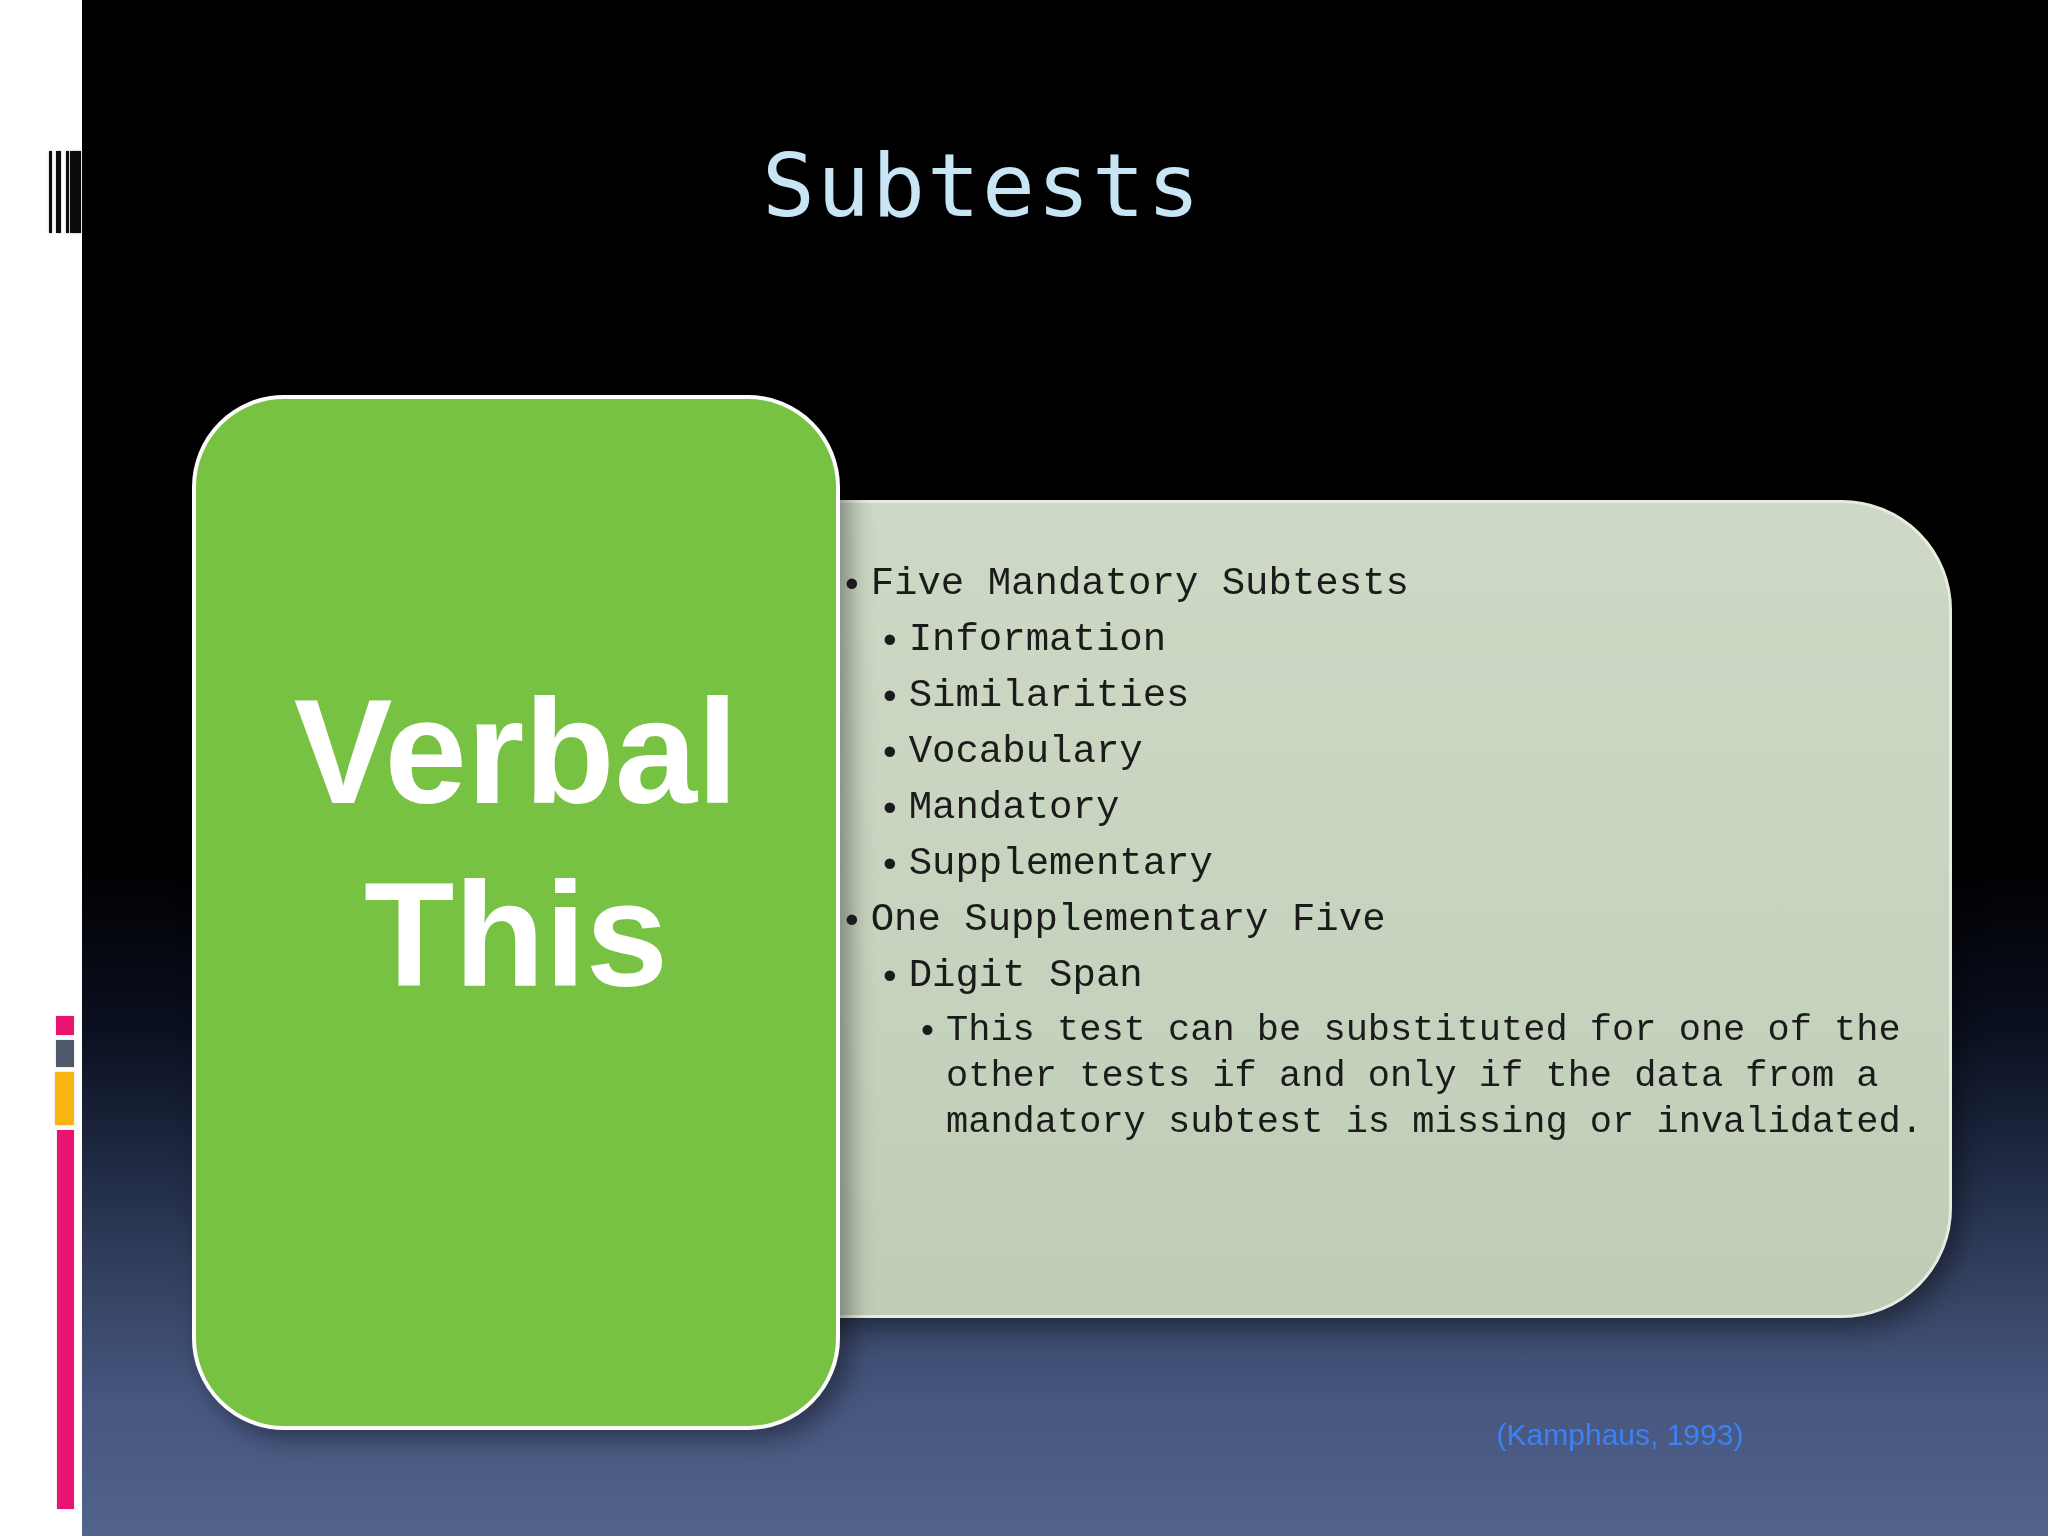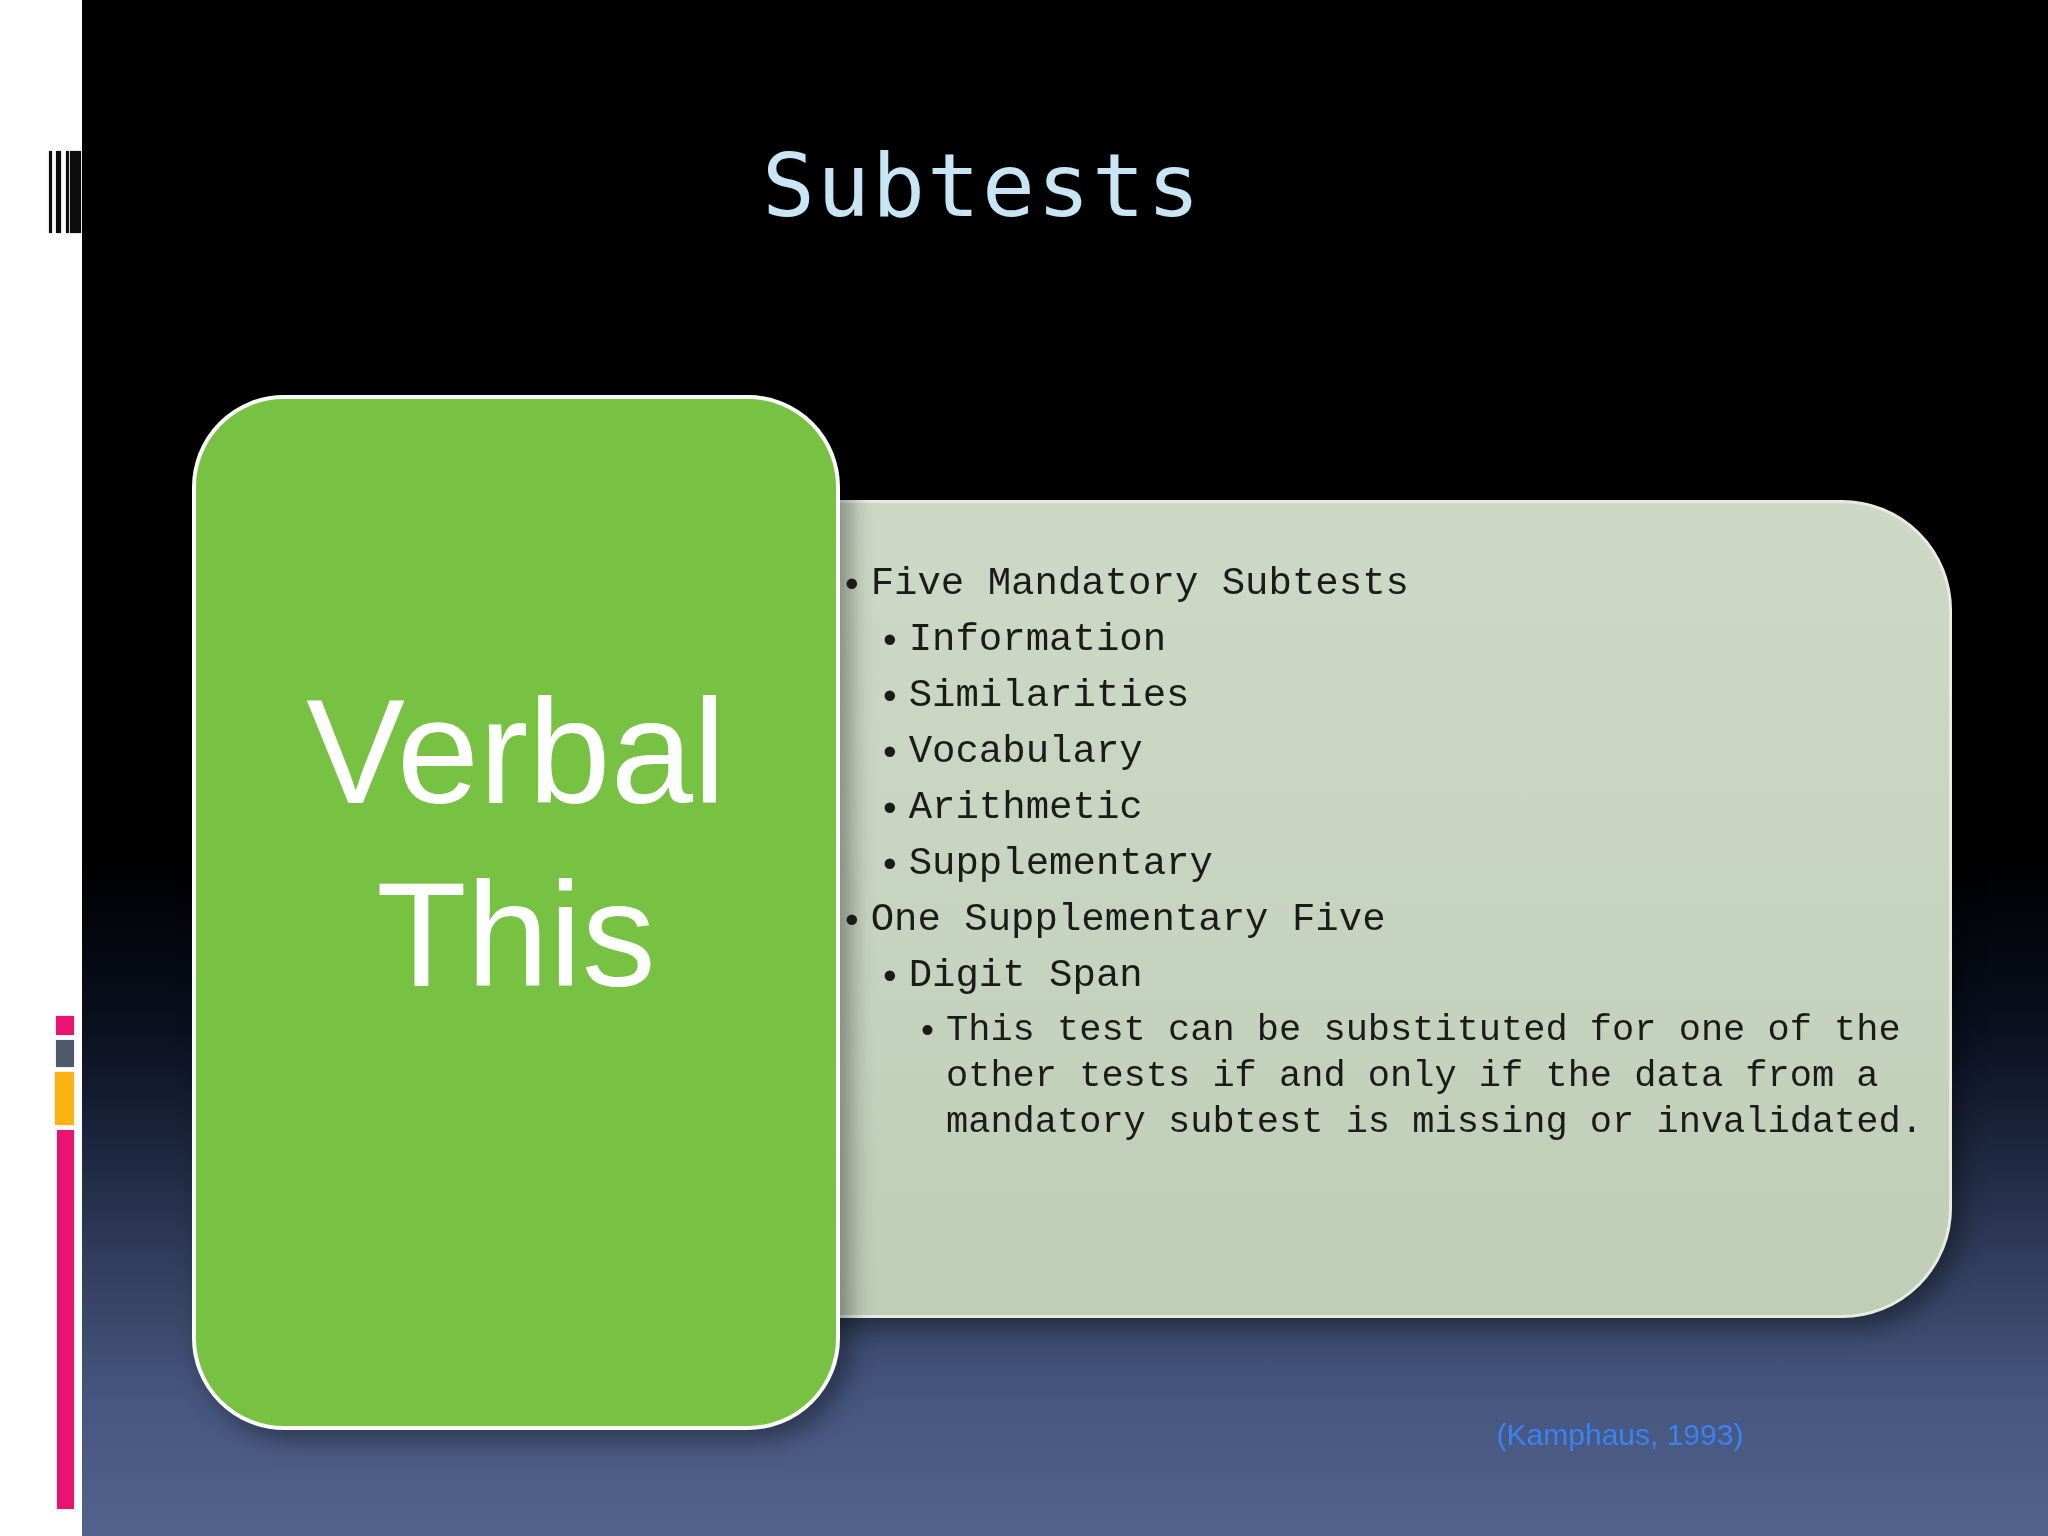--- a/index.html
+++ b/index.html
@@ -43,21 +43,21 @@
   .green-box{
     position:absolute;left:192px;top:395px;width:640px;height:1027px;
     border-radius:92px;background:var(--green-panel,#77c143);
     border:4px solid #fdfdfd;
     box-shadow:10px 10px 24px rgba(0,0,0,.38);
     z-index:2;
   }
   .verbal-text{
     position:absolute;left:192px;top:660px;width:648px;z-index:3;
     text-align:center;color:#ffffff;font-size:148px;line-height:183px;
-    font-weight:400;
+    font-weight:700;
   }
   
   .bullets{position:absolute;left:845px;top:556px;width:1080px;z-index:3;color:var(--body-text,#1b1b1b);}
   .b-item{display:flex;align-items:flex-start;}
   .lvl-1{margin-left:0;   font-size:39px;line-height:56px;}
   .lvl-2{margin-left:38px;font-size:39px;line-height:56px;}
   .lvl-3{margin-left:76px;font-size:37px;line-height:46px;margin-top:3px;}
   .dot{margin-right:12px;flex:0 0 auto;}
   .b-text{flex:1 1 auto;font-family:Liberation Mono, monospace;}
   
@@ -97,21 +97,21 @@
     <div class="b-item lvl-2">
       <span class="dot">•</span>
       <span class="b-text">Similarities</span>
     </div>
     <div class="b-item lvl-2">
       <span class="dot">•</span>
       <span class="b-text">Vocabulary</span>
     </div>
     <div class="b-item lvl-2">
       <span class="dot">•</span>
-      <span class="b-text">Arithmetic</span>
+      <span class="b-text">Mandatory</span>
     </div>
     <div class="b-item lvl-2">
       <span class="dot">•</span>
       <span class="b-text">Supplementary</span>
     </div>
     <div class="b-item lvl-1">
       <span class="dot">•</span>
       <span class="b-text">One Supplementary Five</span>
     </div>
     <div class="b-item lvl-2">

